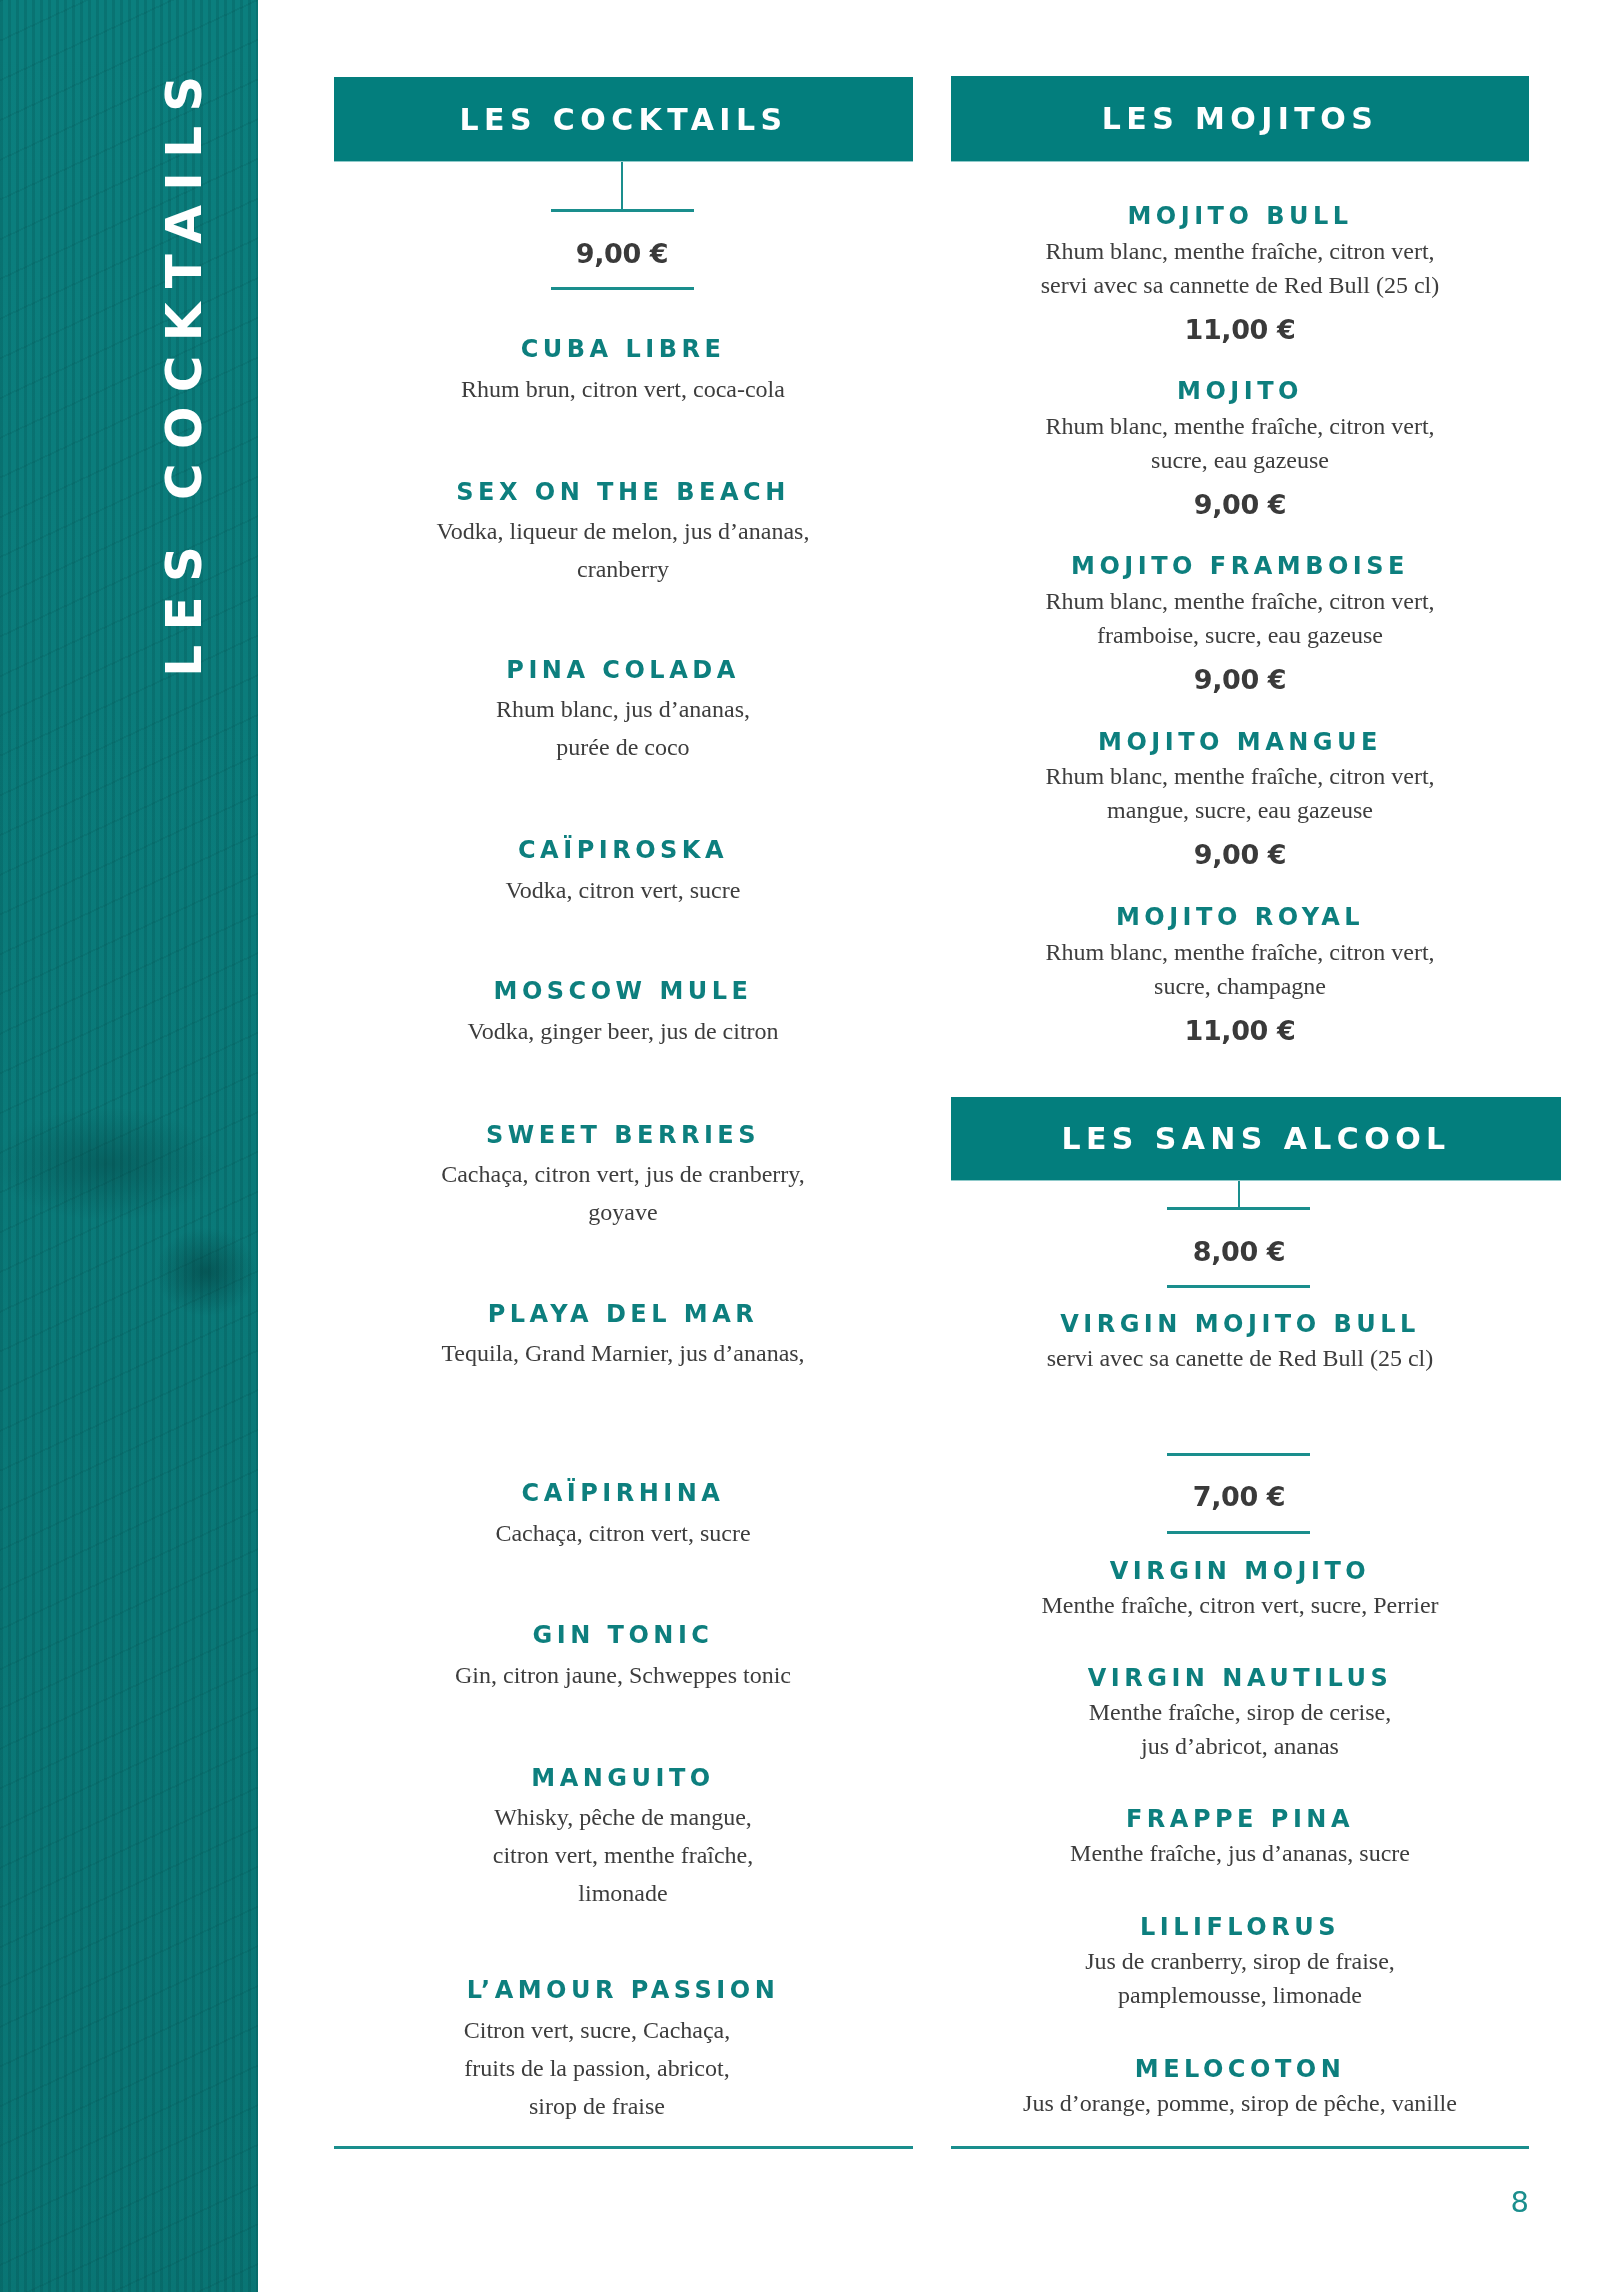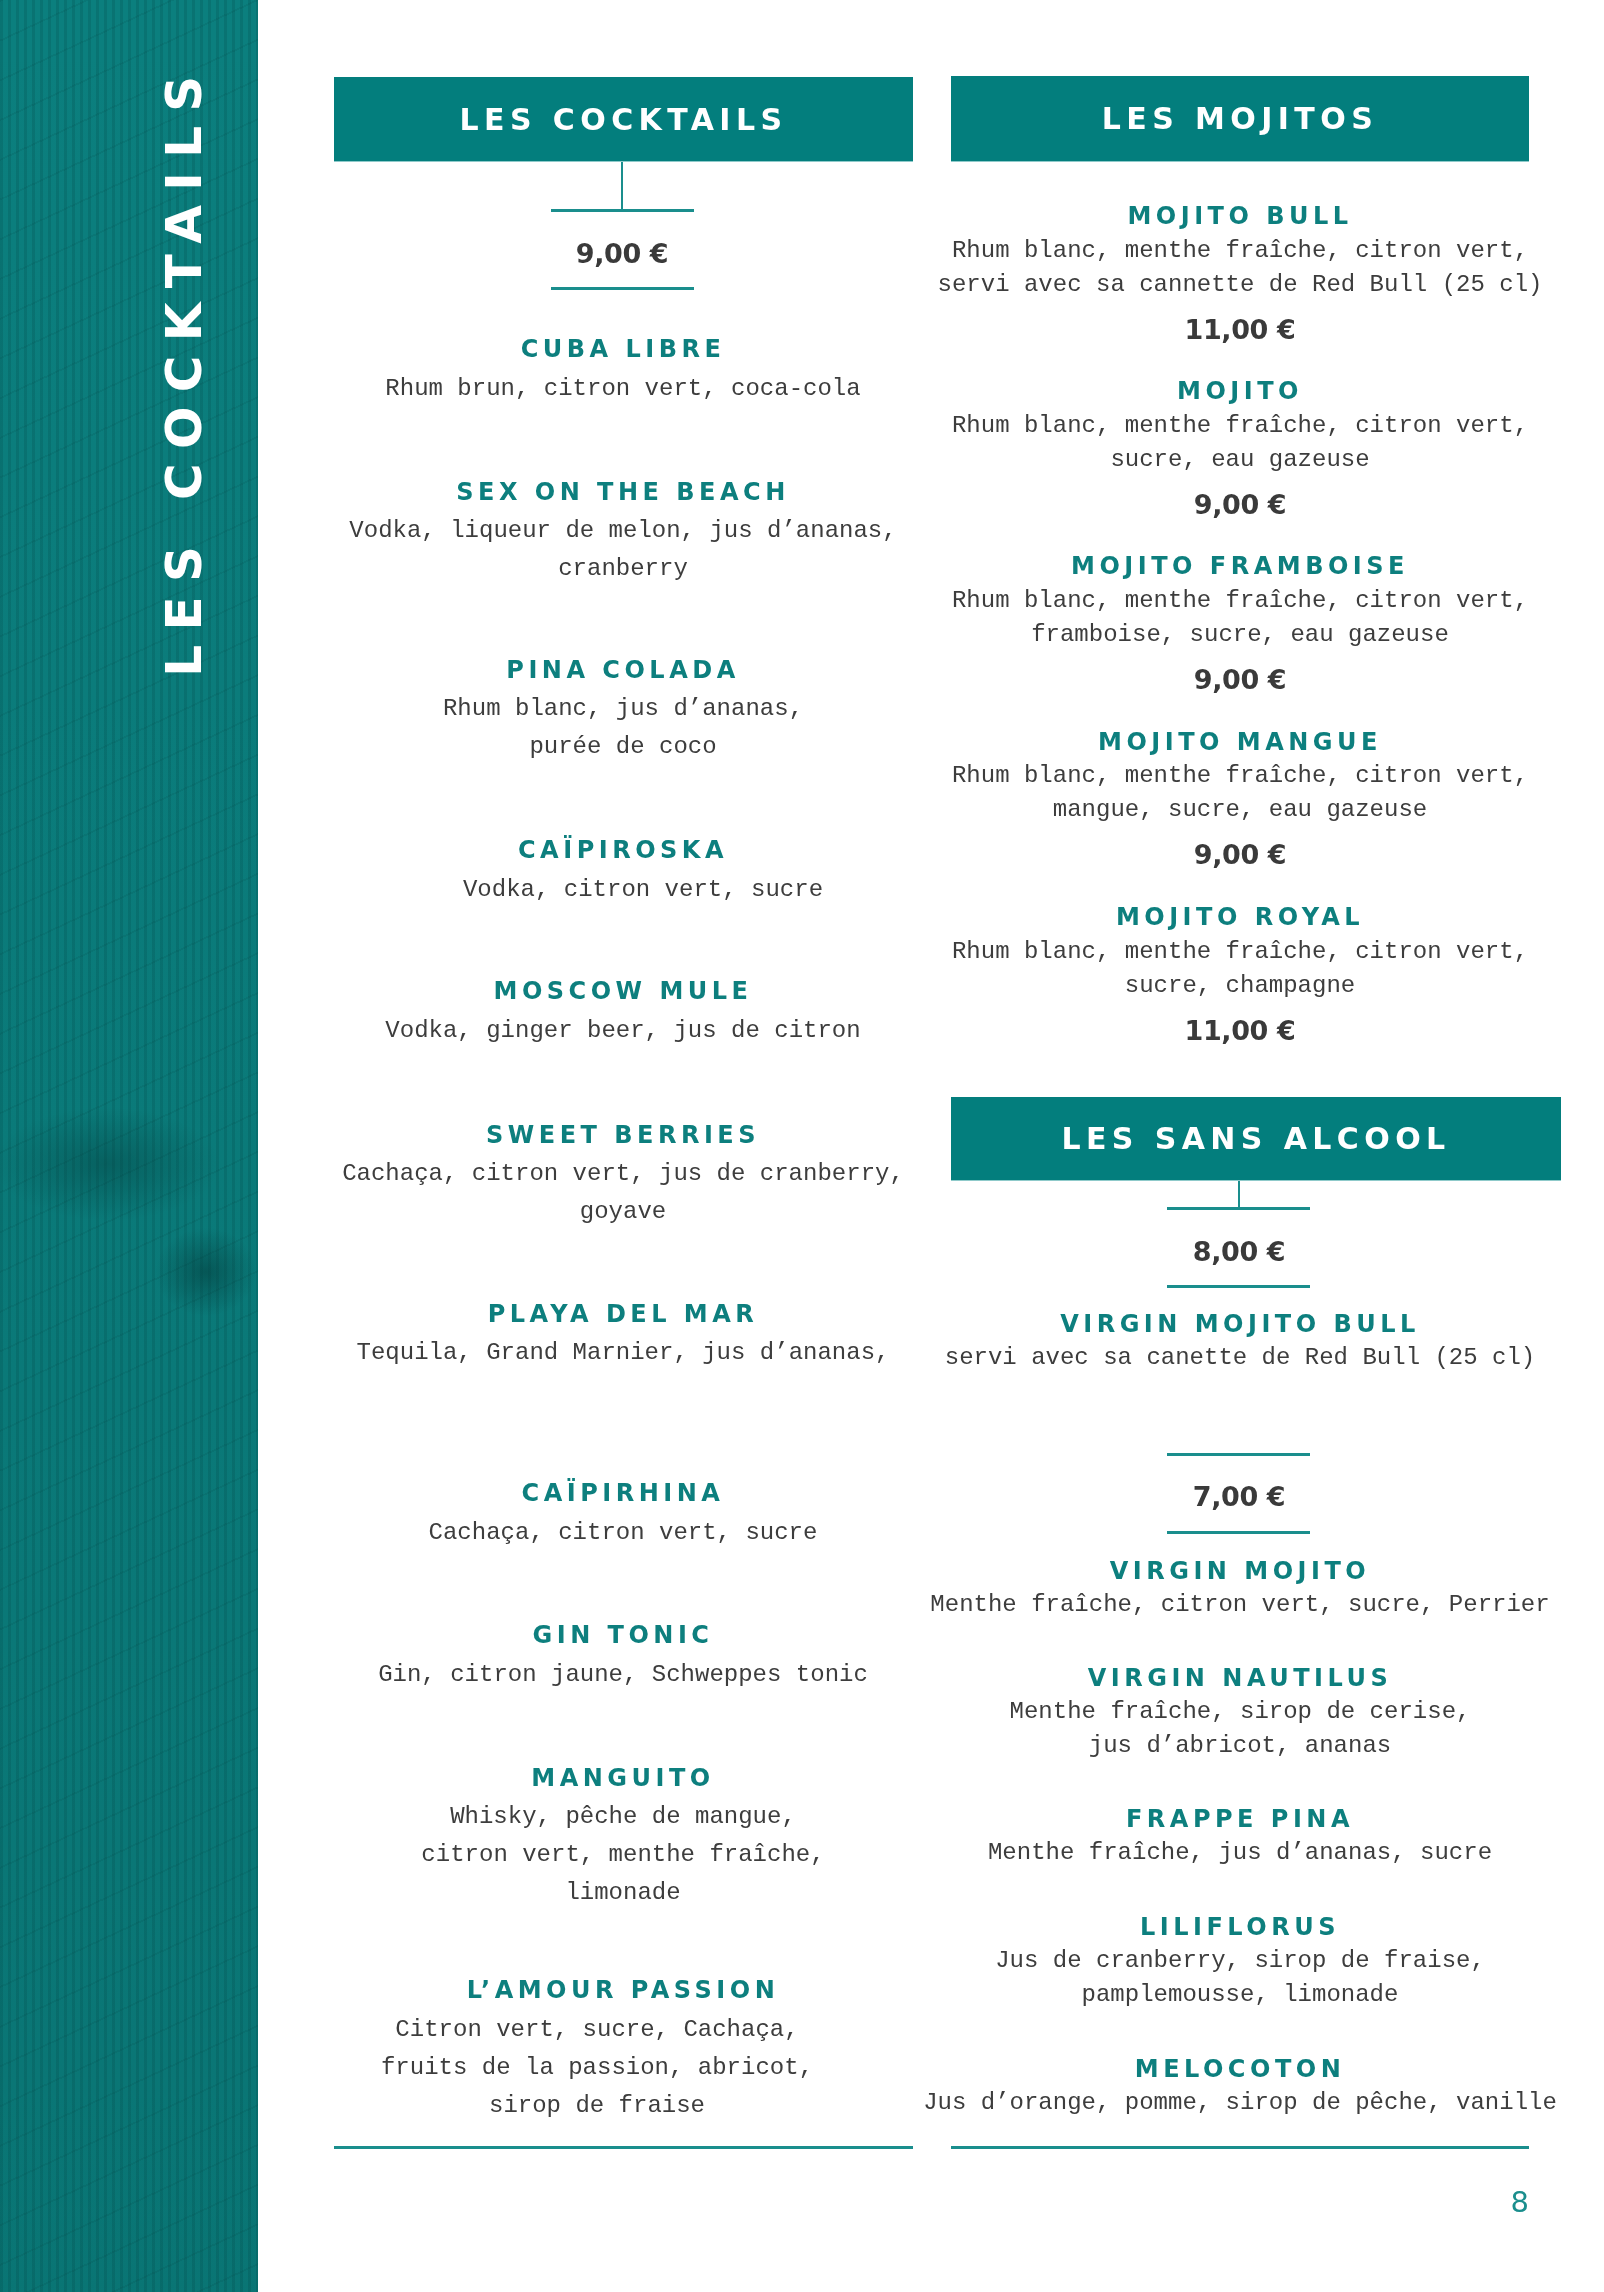--- a/index.html
+++ b/index.html
@@ -45,21 +45,21 @@
       font-family: "DejaVu Sans", sans-serif; font-weight: bold;
       font-size: 27px; color: #3a3a3a; white-space: nowrap; letter-spacing: -0.4px;
     }
     .item-name {
       position: absolute; transform: translate(-50%, -50%);
       font-family: "DejaVu Sans", sans-serif; font-weight: bold;
       font-size: 24px; letter-spacing: 4.5px; color: #0d7f7e; white-space: nowrap;
     }
     .item-desc {
       position: absolute; transform: translateX(-50%);
-      font-family: Liberation Mono, monospace;
+      font-family: Liberation Serif, serif;
       font-size: 24px; color: #3d3d3d; text-align: center; white-space: nowrap;
     }
     .desc-line { display: block; }
     .page-number {
       position: absolute; right: 76px; top: 2185px;
       font-family: "DejaVu Sans", sans-serif; font-size: 29px; color: #1a8e8d;
     }
   </style>
 </head>
 <body>
@@ -85,21 +85,21 @@
     <div class="item-desc" style="left: 623px; top: 512px; line-height: 38px;">
       <span class="desc-line">Vodka, liqueur de melon, jus d’ananas,</span>
       <span class="desc-line">cranberry</span>
     </div>
     <div class="item-name" style="left: 623px; top: 670px;">PINA COLADA</div>
     <div class="item-desc" style="left: 623px; top: 690px; line-height: 38px;">
       <span class="desc-line">Rhum blanc, jus d’ananas,</span>
       <span class="desc-line">purée de coco</span>
     </div>
     <div class="item-name" style="left: 623px; top: 850px;">CAÏPIROSKA</div>
-    <div class="item-desc" style="left: 623px; top: 871px; line-height: 38px; margin-left: 20px;">
+    <div class="item-desc" style="left: 623px; top: 871px; line-height: 38px;">
       <span class="desc-line">Vodka, citron vert, sucre</span>
     </div>
     <div class="item-name" style="left: 623px; top: 991px;">MOSCOW MULE</div>
     <div class="item-desc" style="left: 623px; top: 1012px; line-height: 38px;">
       <span class="desc-line">Vodka, ginger beer, jus de citron</span>
     </div>
     <div class="item-name" style="left: 623px; top: 1135px;">SWEET BERRIES</div>
     <div class="item-desc" style="left: 623px; top: 1155px; line-height: 38px;">
       <span class="desc-line">Cachaça, citron vert, jus de cranberry,</span>
       <span class="desc-line">goyave</span>

